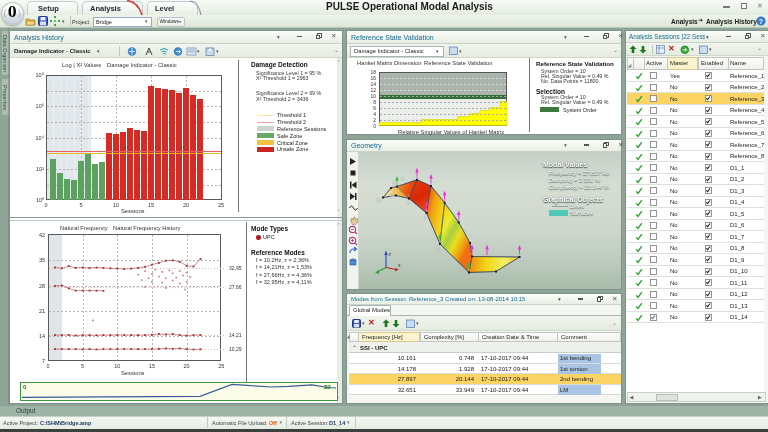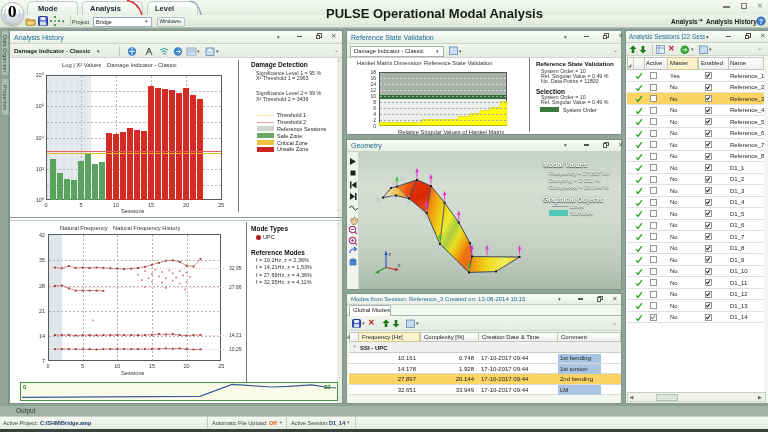--- a/index.html
+++ b/index.html
@@ -2,32 +2,32 @@
 <html><head><meta charset="utf-8"><style>
 *{margin:0;padding:0;box-sizing:border-box;font-family:"Liberation Sans",sans-serif;}
 body{width:768px;height:432px;overflow:hidden;background:#8fa396;position:relative;}
 .abs{position:absolute;}
 .dash-h{background-image:linear-gradient(to right,#b5b5b5 55%,transparent 45%);background-size:4px 1px;height:1px;}
 .dash-v{background-image:linear-gradient(to bottom,#b5b5b5 55%,transparent 45%);background-size:1px 4px;width:1px;}
 </style></head><body>
 <div style="position:absolute;left:0;top:0;width:768px;height:15px;background:linear-gradient(#f7faf4,#e3ece0);"></div>
 <div style="position:absolute;left:0;top:15px;width:768px;height:13px;background:linear-gradient(#eef4ea,#dde7d8);border-bottom:1px solid #b9c6b9;"></div>
 <div style="position:absolute;left:27px;top:1px;width:51px;height:14px;background:linear-gradient(#fdfefc,#e9efe4);border:1px solid #c2cad2;border-bottom:none;border-radius:5px 5px 0 0;"></div>
-<div style="position:absolute;left:38px;top:4.5px;font-size:7.5px;line-height:8.5px;color:#1c2430;font-weight:bold;white-space:nowrap;">Mode</div>
+<div style="position:absolute;left:38px;top:4.5px;font-size:7.5px;line-height:8.5px;color:#1c2430;font-weight:bold;white-space:nowrap;">Setup</div>
 <div style="position:absolute;left:82px;top:1px;width:61px;height:14px;background:linear-gradient(#fdfefc,#e9efe4);border:1px solid #c2cad2;border-bottom:none;border-radius:5px 5px 0 0;"></div>
 <div style="position:absolute;left:90px;top:4.5px;font-size:7.5px;line-height:8.5px;color:#1c2430;font-weight:bold;white-space:nowrap;">Analysis</div>
 <div style="position:absolute;left:147px;top:1px;width:51px;height:14px;background:linear-gradient(#fdfefc,#e9efe4);border:1px solid #c2cad2;border-bottom:none;border-radius:5px 5px 0 0;"></div>
 <div style="position:absolute;left:155px;top:4.5px;font-size:7.5px;line-height:8.5px;color:#1c2430;font-weight:bold;white-space:nowrap;">Level</div>
 <svg class="abs" style="left:124px;top:0px" width="26" height="16">
     <path d="M3,0.5 Q14,2 18,15" fill="none" stroke="#d93a34" stroke-width="1.6"></path>
   </svg>
 <svg class="abs" style="left:186px;top:0px" width="20" height="16">
     <path d="M4,1 Q13,3 15,15" fill="none" stroke="#7a8698" stroke-width="1"></path>
   </svg>
-<div style="position:absolute;left:326px;top:10px;font-size:13px;line-height:8.5px;color:#1a1a1a;font-weight:bold;white-space:nowrap;">PULSE Operational Modal Analysis</div>
+<div style="position:absolute;left:326px;top:3px;font-size:10px;line-height:8.5px;color:#1a1a1a;font-weight:bold;white-space:nowrap;">PULSE Operational Modal Analysis</div>
 <div style="position:absolute;left:723px;top:6px;width:7px;height:2px;background:#777;"></div>
 <div style="position:absolute;left:741px;top:3px;width:6px;height:6px;border:1.4px solid #777;background:#f6f8f4;"></div>
 <div style="position:absolute;left:757px;top:2px;font-size:7px;line-height:8px;color:#777;font-weight:normal;white-space:nowrap;">✕</div>
 <svg class="abs" style="left:25px;top:16px" width="11" height="10">
     <path d="M1,3 L4,3 L5,4 L10,4 L10,9 L1,9 Z" fill="#f0c050" stroke="#a07820" stroke-width="0.7"></path>
     <path d="M2,5 L10,5 L9,9 L1,9 Z" fill="#fbd97c" stroke="#a07820" stroke-width="0.6"></path>
   </svg>
 <svg class="abs" style="left:38px;top:16px" width="10" height="10">
     <rect x="0.5" y="0.5" width="9" height="9" rx="1" fill="#3858c8" stroke="#203890"></rect>
     <rect x="2.5" y="1" width="5" height="3.4" fill="#e8eef8"></rect>

